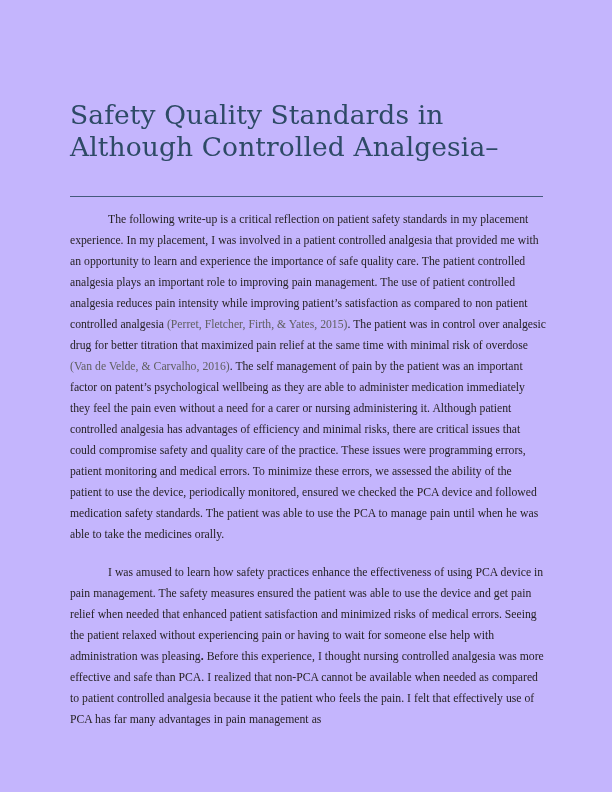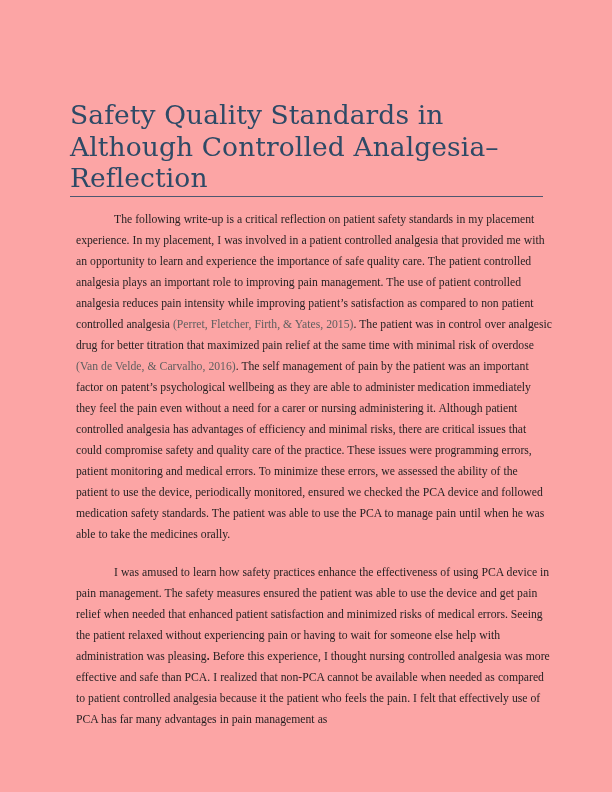--- a/index.html
+++ b/index.html
@@ -34,21 +34,21 @@
     position: absolute;
     left: 70px;
     top: 196px;
     width: 473px;
     height: 1px;
     background: #2e4a66;
     opacity: 0.85;
   }
   .body-block {
     position: absolute;
-    left: 76px;
+    left: 70px;
     top: 209px;
     width: 476px;
   }
   p.para {
     margin: 0 0 17px 0;
     padding: 0;
     font-family: "Liberation Serif", "DejaVu Serif", serif;
     font-size: 11.7px;
     line-height: 21px;
     color: #231f20;
@@ -63,23 +63,23 @@
   .cite {
     color: #5f5f5f;
   }
   .bold-dot {
     font-weight: 700;
   }
 </style>
 </head>
 <body>
 
-<div class="page" style="background: #fca5a5;">
+<div class="page" style="background: #c4b5fd;">
 
-  <h1 class="doc-title" style="color: rgb(46, 74, 102);"><span>Safety Quality Standards in</span><br><span>Although Controlled Analgesia–</span><br><span>Reflection</span></h1>
+  <h1 class="doc-title" style="color: rgb(46, 74, 102);"><span>Safety Quality Standards in</span><br><span>Although Controlled Analgesia–</span><br></h1>
 
   <div class="title-rule"></div>
 
   <div class="body-block">
       <p class="para" style="color: rgb(35, 31, 32);"><span>The following write-up is a critical reflection on patient safety standards in my placement experience. In my placement, I was involved in a patient controlled analgesia that provided me with an opportunity to learn and experience the importance of safe quality care. The patient controlled analgesia plays an important role to improving pain management. The use of patient controlled analgesia reduces pain intensity while improving patient’s satisfaction as compared to non patient controlled analgesia </span><span class="cite" style="color: rgb(95, 95, 95);">(Perret, Fletcher, Firth, &amp; Yates, 2015)</span><span>. The patient was in control over analgesic drug for better titration that maximized pain relief at the same time with minimal risk of overdose </span><span class="cite" style="color: rgb(95, 95, 95);">(Van de Velde, &amp; Carvalho, 2016)</span><span>. The self management of pain by the patient was an important factor on patent’s psychological wellbeing as they are able to administer medication immediately they feel the pain even without a need for a carer or nursing administering it. Although patient controlled analgesia has advantages of efficiency and minimal risks, there are critical issues that could compromise safety and quality care of the practice. These issues were programming errors, patient monitoring and medical errors. To minimize these errors, we assessed the ability of the patient to use the device, periodically monitored, ensured we checked the PCA device and followed medication safety standards. The patient was able to use the PCA to manage pain until when he was able to take the medicines orally.</span></p>
       <p class="para" style="color: rgb(35, 31, 32);"><span>I was amused to learn how safety practices enhance the effectiveness of using PCA device in pain management. The safety measures ensured the patient was able to use the device and get pain relief when needed that enhanced patient satisfaction and minimized risks of medical errors. Seeing the patient relaxed without experiencing pain or having to wait for someone else help with administration was pleasing</span><span class="bold-dot">.</span><span>  Before this experience, I thought nursing controlled analgesia was more effective and safe than PCA. I realized that non-PCA cannot be available when needed as compared to patient controlled analgesia because it the patient who feels the pain. I felt that effectively use of PCA has far many advantages in pain management as</span></p>
     </div>
 
 </div>
 

